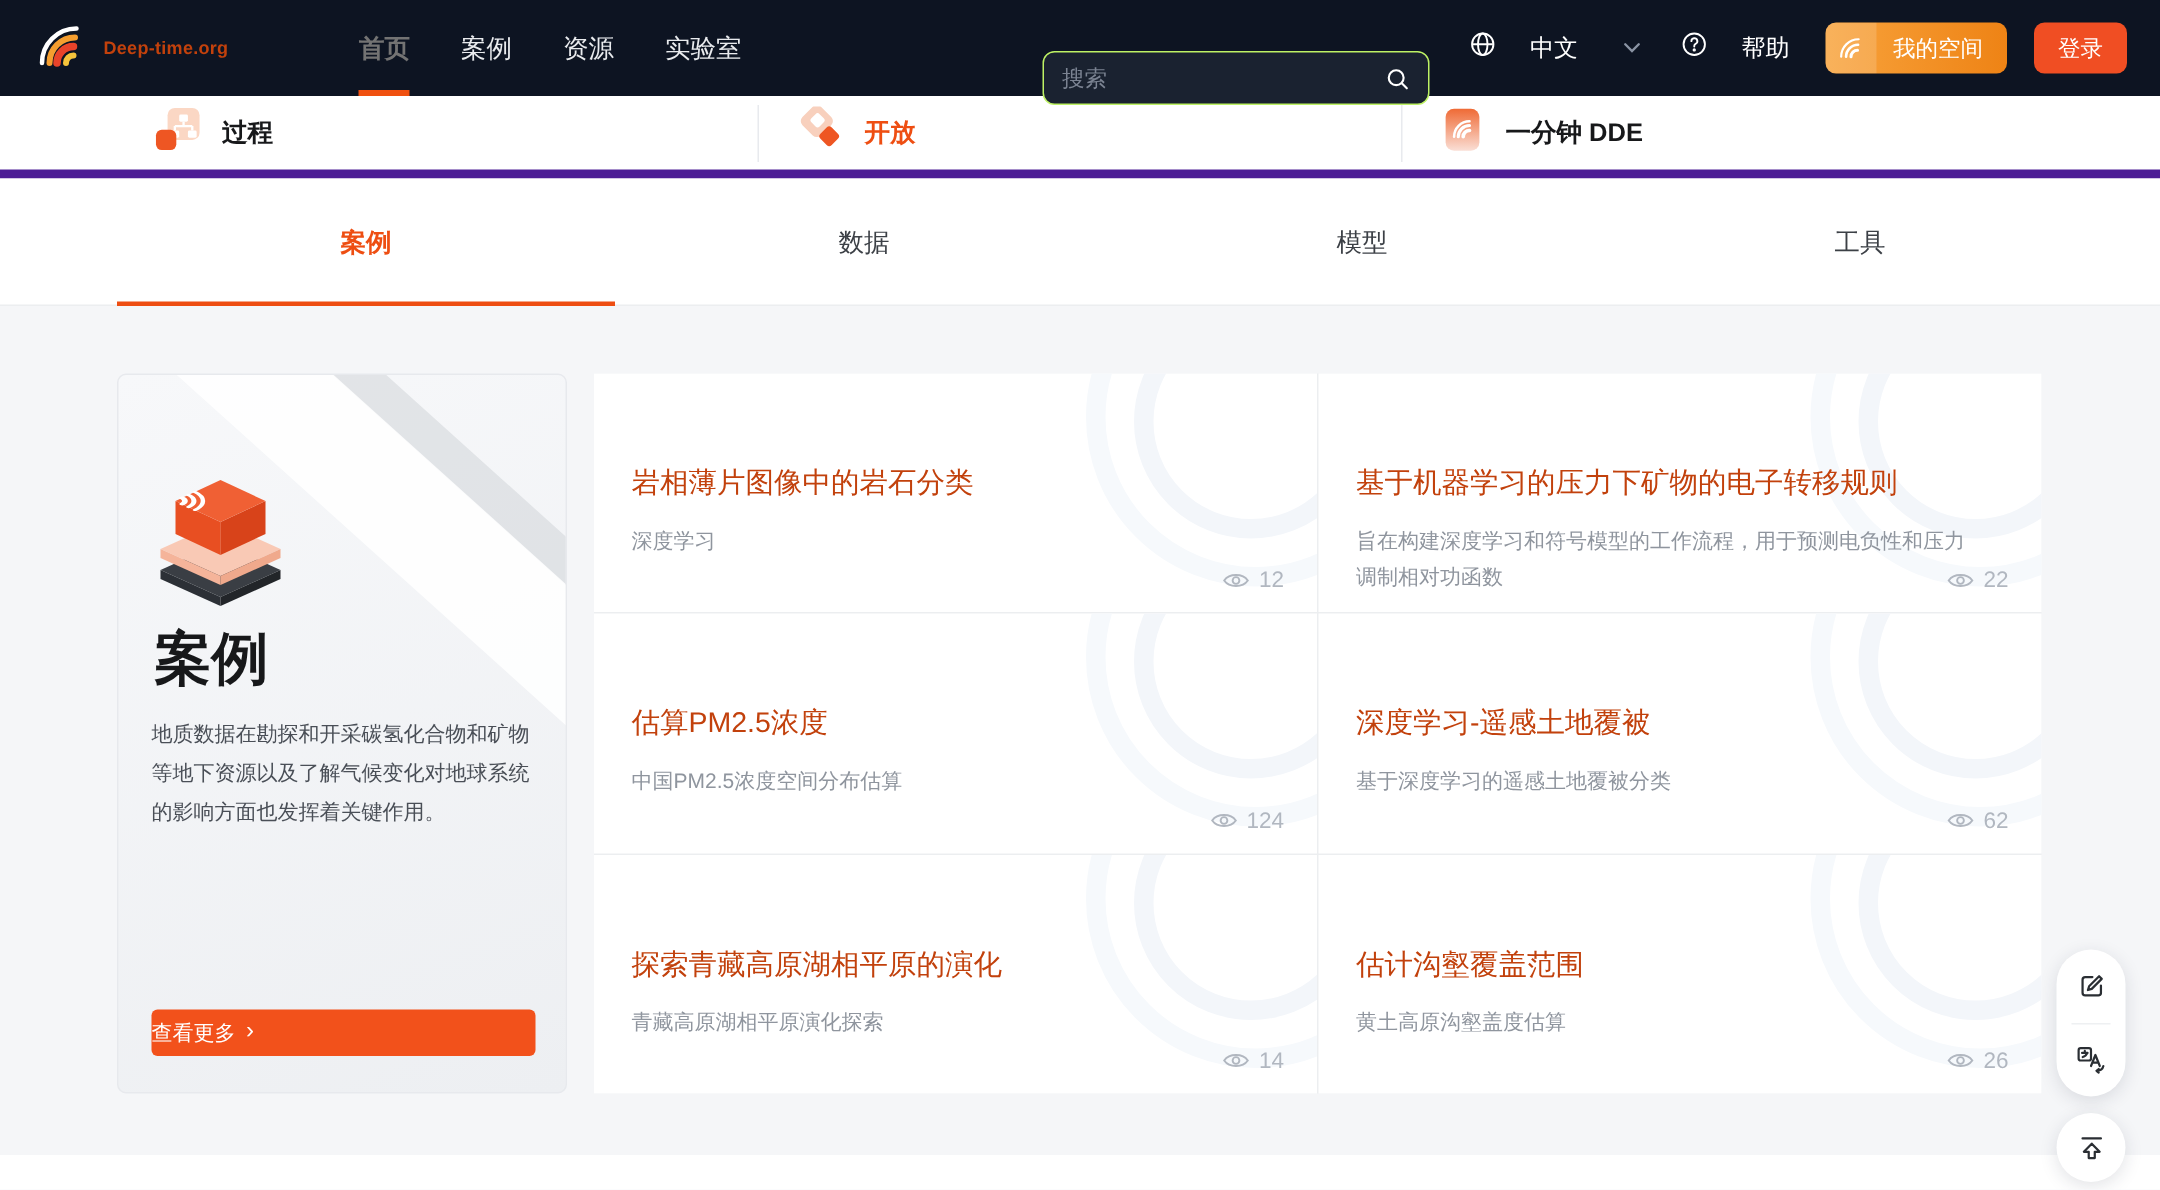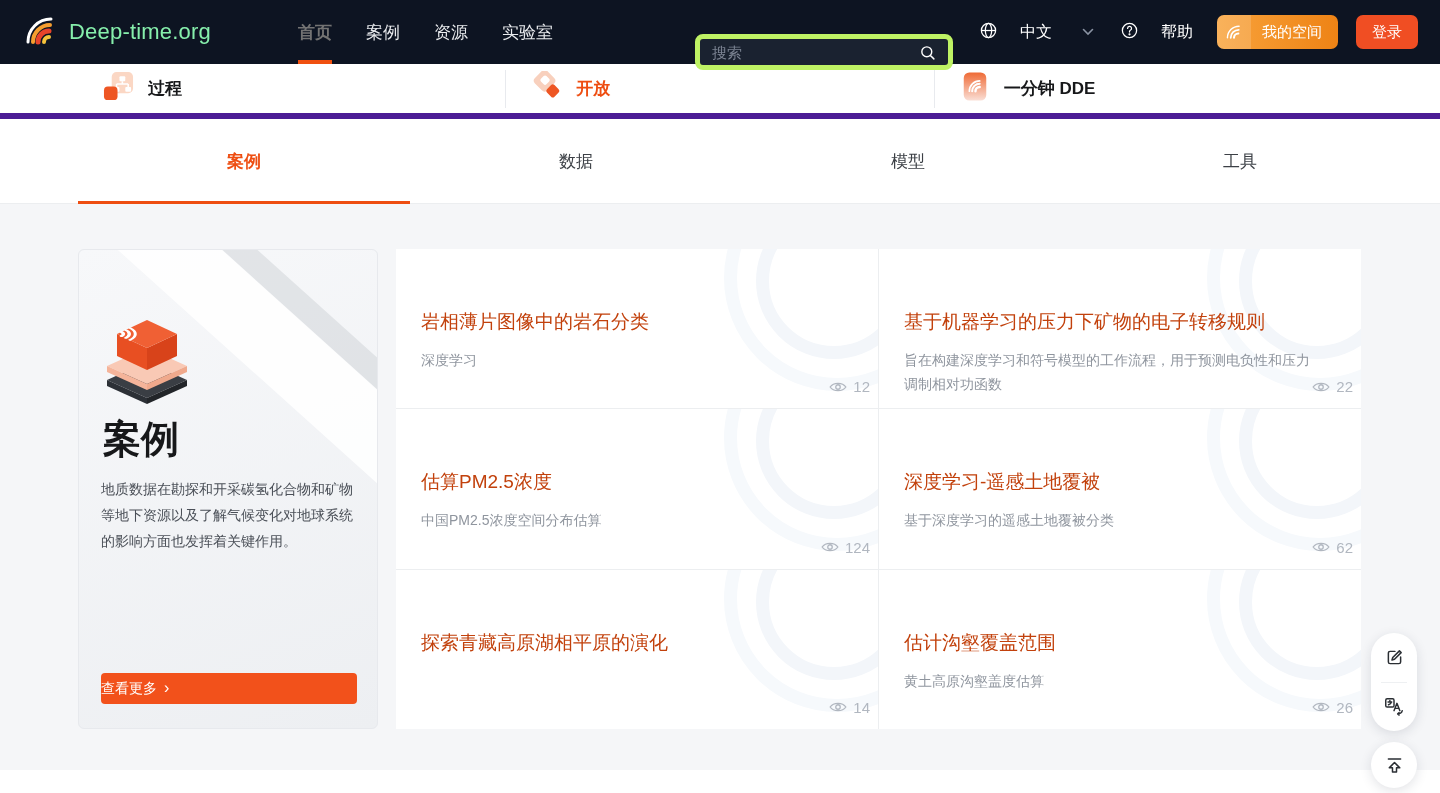--- a/index.html
+++ b/index.html
@@ -5,27 +5,27 @@
   * { box-sizing: border-box; margin: 0; padding: 0; }
   html,body { width:1440px; height:793px; }
   body {
     font-family: "Liberation Sans", "DejaVu Sans", sans-serif;
     background:#ffffff; overflow:hidden; position:relative;
   }
 
   
   .navbar { height:64px; background:#0d1422; display:flex; align-items:center; position:relative; z-index:10; }
   .brand { display:flex; align-items:center; gap:11px; margin-left:24px; cursor:pointer; }
-  .brand-text { color:#86efac; font-size:22px; font-weight:normal; letter-spacing:.2px; }
+  .brand-text { color:#c2410c; font-size:12px; font-weight:bold; letter-spacing:.2px; }
   .nav-menu { display:flex; margin-left:70px; height:64px; }
   .nav-item { position:relative; display:flex; align-items:center; padding:0 17px; color:#e9ebee; font-size:17px; cursor:pointer; }
   .nav-item.active { color:#737373; font-weight:bold; }
   .nav-item.active::after { content:""; position:absolute; left:17px; right:17px; bottom:0; height:4px; background:#f0500f; }
   .nav-right { margin-left:auto; display:flex; align-items:center; margin-right:22px; }
-  .search-box { width:258px; height:36px; background:#1a2230; border:5px solid #bef264; border-radius:8px; display:flex; align-items:center; padding:0 12px;margin-top:40px; }
+  .search-box { width:258px; height:36px; background:#1a2230; border:1px solid #bef264; border-radius:8px; display:flex; align-items:center; padding:0 12px;margin-top:40px; }
   .search-input { flex:1; background:transparent; border:none; outline:none; color:#cfd4dc; font-size:15px; min-width:0; }
   .search-input::placeholder { color:#7b8392; }
   .search-icon-btn { display:flex; align-items:center; cursor:pointer; padding-left:8px; }
   .lang-group, .help-group { display:flex; align-items:center; gap:22px; color:#fff; font-size:16px; cursor:pointer; }
   .lang-group { margin-left:26px; }
   .lang-chevron { margin-left:8px; display:flex; cursor:pointer; }
   .help-group { margin-left:26px; }
   .myspace-btn { margin-left:24px; height:34px; border-radius:7px; background:linear-gradient(90deg,#f8a33c,#ee8315); display:flex; align-items:center; padding-right:16px; color:#fff; font-size:15px; border:none; cursor:pointer; overflow:hidden; font-family:inherit; }
   .myspace-icon { width:34px; height:34px; background:rgba(255,255,255,.16); display:flex; align-items:center; justify-content:center; margin-right:11px; }
   .login-btn { margin-left:18px; width:62px; height:34px; border-radius:7px; background:#f04e23; color:#fff; font-size:15px; border:none; cursor:pointer; font-family:inherit; }
@@ -57,21 +57,21 @@
   .promo-more-btn { position:absolute; left:22px; bottom:24px; width:256px; height:31px; background:#f2511b; border:none; border-radius:4px; color:#fff; font-size:14px; display:flex; align-items:center; justify-content:flex-start; gap:7px; cursor:pointer; font-family:inherit; }
   .promo-more-arrow { font-size:16px; line-height:1; margin-top:-2px; }
 
   
   .case-grid { position:absolute; left:396px; top:45px; width:965px; height:480px; background:#eceef0; display:grid; grid-template-columns:1fr 1fr; grid-template-rows:1fr 1fr 1fr; gap:1px; }
   .case-cell { background:#fff; position:relative; padding:27px 25px 0; overflow:hidden; cursor:pointer; }
   .case-cell::before { content:""; position:absolute; top:-46px; right:-34px; width:130px; height:130px; border-radius:50%; border:13px solid #f3f6fa; pointer-events:none; }
   .case-cell::after  { content:""; position:absolute; top:-84px; right:-72px; width:200px; height:200px; border-radius:50%; border:13px solid #f6f9fc; pointer-events:none; }
   .case-title { font-size:19px; font-weight:500; color:#c2410c; margin-bottom:13px; position:relative; z-index:1;margin-top:33px; }
   .case-sub { font-size:14px; color:#8f959e; line-height:24px; width:94%; position:relative; z-index:1; }
-  .case-views { position:absolute; right:8px; bottom:13px; display:flex; align-items:center; gap:6px; color:#b1b7c0; font-size:15px; z-index:1; }
+  .case-views { position:absolute; right:22px; bottom:13px; display:flex; align-items:center; gap:6px; color:#b1b7c0; font-size:15px; z-index:1; }
 
   
   .fab-pill { position:absolute; right:23px; top:633px; width:46px; height:98px; background:#fff; border-radius:23px; box-shadow:0 3px 12px rgba(30,40,60,.13); display:flex; flex-direction:column; align-items:center; z-index:20; }
   .fab-slot { flex:1; width:100%; display:flex; align-items:center; justify-content:center; cursor:pointer; }
   .fab-divider { width:26px; height:1px; background:#eef0f2; }
   .fab-circle { position:absolute; right:23px; top:742px; width:46px; height:46px; border-radius:50%; background:#fff; box-shadow:0 3px 12px rgba(30,40,60,.13); display:flex; align-items:center; justify-content:center; cursor:pointer; z-index:20; }
 </style>
 </head>
 <body>
 
@@ -296,20 +296,21 @@
         <svg width="18" height="14" viewBox="0 0 24 16" fill="none" stroke="#b1b7c0" stroke-width="1.7">
             <path d="M1.5 8 C6 1.5 18 1.5 22.5 8 C18 14.5 6 14.5 1.5 8 Z"></path>
             <circle cx="12" cy="8" r="3"></circle>
           </svg>
         <span>62</span>
       </div>
     </div>
 
     <div class="case-cell">
       <div class="case-title">探索青藏高原湖相平原的演化</div>
+      <div class="case-sub">青藏高原湖相平原演化探索</div>
       <div class="case-views">
         <svg width="18" height="14" viewBox="0 0 24 16" fill="none" stroke="#b1b7c0" stroke-width="1.7">
             <path d="M1.5 8 C6 1.5 18 1.5 22.5 8 C18 14.5 6 14.5 1.5 8 Z"></path>
             <circle cx="12" cy="8" r="3"></circle>
           </svg>
         <span>14</span>
       </div>
     </div>
 
     <div class="case-cell">

